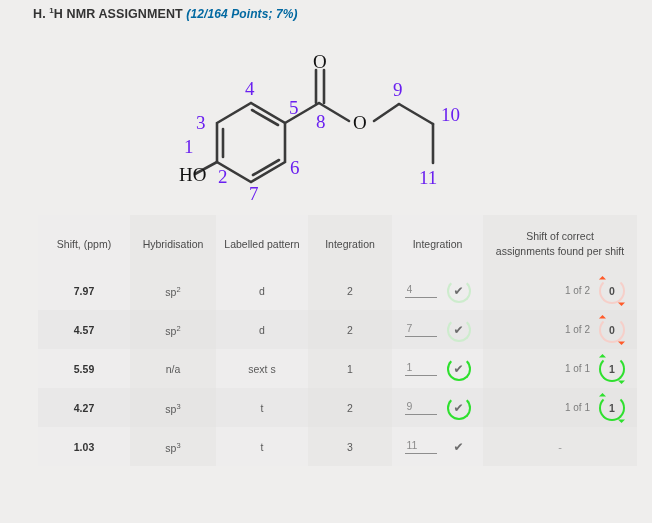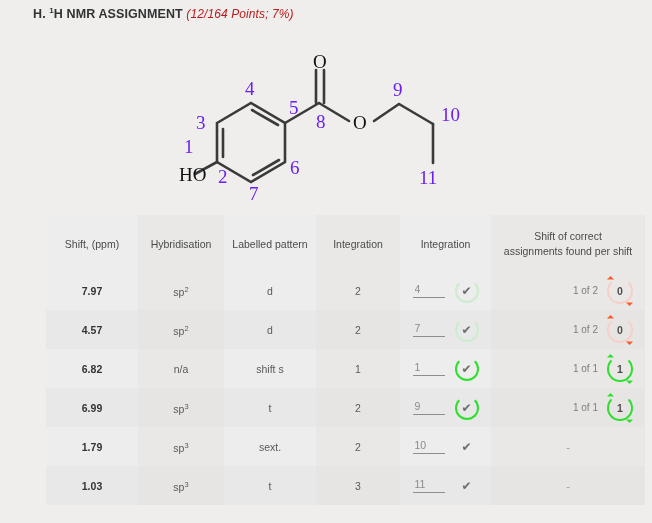--- a/index.html
+++ b/index.html
@@ -26,23 +26,23 @@
     letter-spacing: .1px;
     color: #333333;
     white-space: nowrap;
   }
   .section-title .sup {
     font-size: 8px;
     vertical-align: super;
     font-weight: bold;
   }
   .section-title .points {
-    font-weight: normal;
+    font-weight: bold;
     font-style: italic;
-    color: #b91c1c;
+    color: #0369a1;
     font-size: 12px;
   }
 
   
   .figure-wrap {
     position: absolute;
     left: 0;
     top: 26px;
     width: 652px;
     height: 184px;
@@ -57,21 +57,21 @@
     top: 190px;
     width: 652px;
     text-align: center;
     font-size: 10.5px;
     color: #6a6a6a;
   }
 
   
   .nmr-table {
     position: absolute;
-    left: 46px;
+    left: 38px;
     top: 215px;
     width: 599px;
     border-collapse: collapse;
     table-layout: fixed;
   }
   .nmr-table col.c0 { width: 92px; }
   .nmr-table col.c1 { width: 86px; }
   .nmr-table col.c2 { width: 92px; }
   .nmr-table col.c3 { width: 84px; }
   .nmr-table col.c4 { width: 91px; }
@@ -346,23 +346,23 @@
             <span class="score-badge red">
               <span class="sring"></span>
               <span class="corner tl"></span>
               <span class="corner br"></span>
               <span class="snum">0</span>
             </span>
           </div>
         </td>
       </tr>
       <tr>
-        <td><span class="shift-val">6.82</span></td>
+        <td><span class="shift-val">5.59</span></td>
         <td><span class="hyb"><span>n/a</span></span></td>
-        <td>shift s</td>
+        <td>sext s</td>
         <td>1</td>
         <td class="assign-cell">
           <div class="assign-inner">
             <input class="assign-input" type="text" value="1" style="">
             <span class="check-badge bright">
               <span class="ring"></span>
               <span class="tick">✔</span>
             </span>
           </div>
         </td>
@@ -372,21 +372,21 @@
             <span class="score-badge green">
               <span class="sring"></span>
               <span class="corner tl"></span>
               <span class="corner br"></span>
               <span class="snum">1</span>
             </span>
           </div>
         </td>
       </tr>
       <tr>
-        <td><span class="shift-val">6.99</span></td>
+        <td><span class="shift-val">4.27</span></td>
         <td><span class="hyb"><span>sp</span><sup>3</sup></span></td>
         <td>t</td>
         <td>2</td>
         <td class="assign-cell">
           <div class="assign-inner">
             <input class="assign-input" type="text" value="9" style="">
             <span class="check-badge bright">
               <span class="ring"></span>
               <span class="tick">✔</span>
             </span>
@@ -394,40 +394,20 @@
         </td>
         <td class="score-cell">
           <div class="score-inner">
             <span class="score-label">1 of 1</span>
             <span class="score-badge green">
               <span class="sring"></span>
               <span class="corner tl"></span>
               <span class="corner br"></span>
               <span class="snum">1</span>
             </span>
-          </div>
-        </td>
-      </tr>
-      <tr>
-        <td><span class="shift-val">1.79</span></td>
-        <td><span class="hyb"><span>sp</span><sup>3</sup></span></td>
-        <td>sext.</td>
-        <td>2</td>
-        <td class="assign-cell">
-          <div class="assign-inner">
-            <input class="assign-input" type="text" value="10" style="">
-            <span class="check-badge none">
-              <span class="ring"></span>
-              <span class="tick">✔</span>
-            </span>
-          </div>
-        </td>
-        <td class="score-cell">
-          <div class="score-inner" style="justify-content: center; padding-right: 0px;">
-            <span class="dash">-</span>
           </div>
         </td>
       </tr>
       <tr>
         <td><span class="shift-val">1.03</span></td>
         <td><span class="hyb"><span>sp</span><sup>3</sup></span></td>
         <td>t</td>
         <td>3</td>
         <td class="assign-cell">
           <div class="assign-inner">

